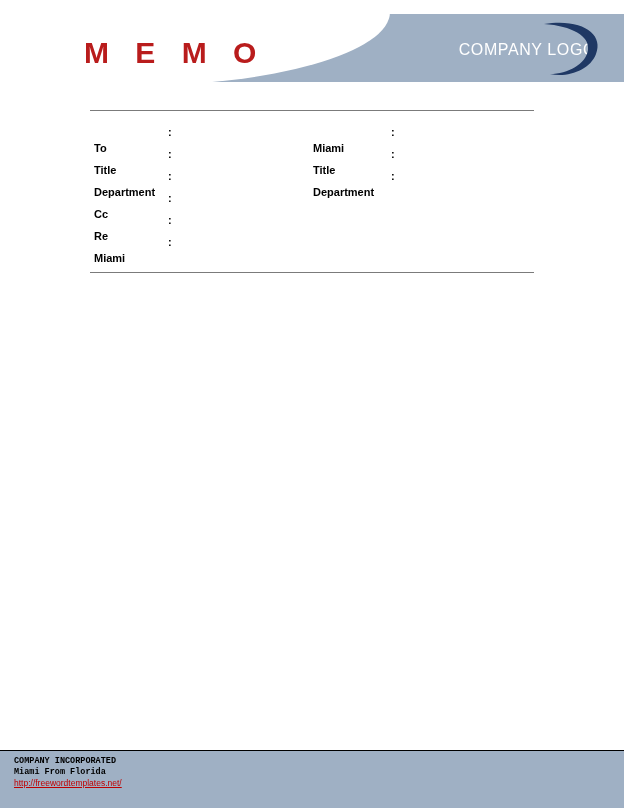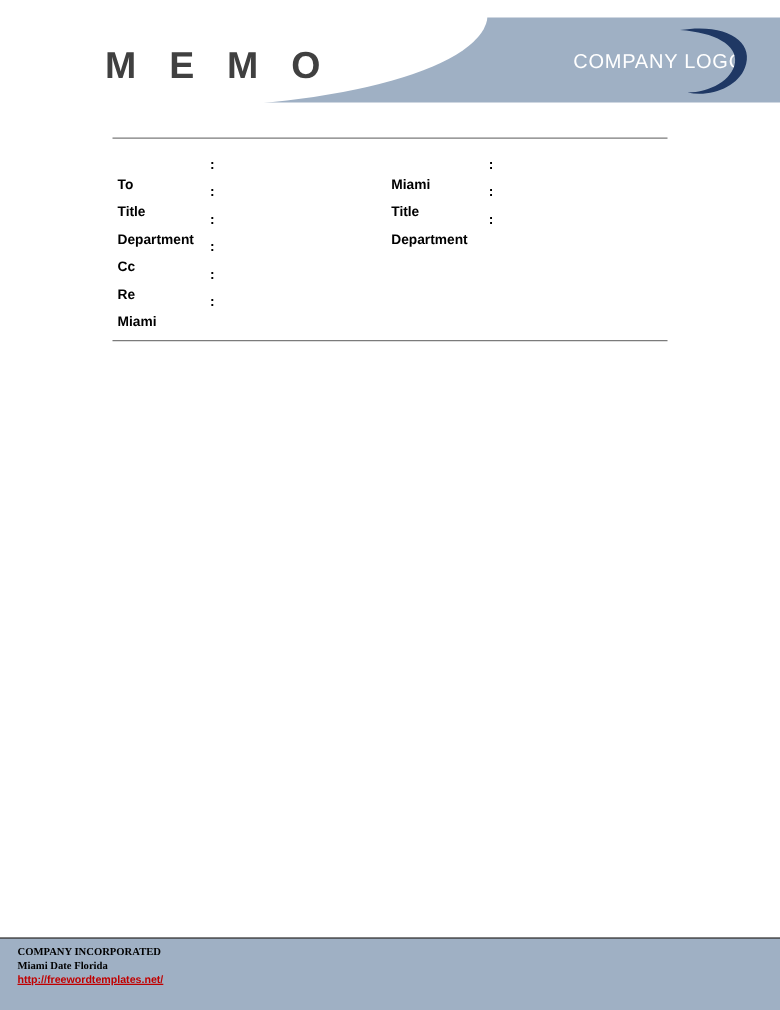--- a/index.html
+++ b/index.html
@@ -49,21 +49,21 @@
     background: #ffffff;
     border-bottom-right-radius: 260px 74px;
   }
   .memo-title {
     position: absolute;
     top: 22px;
     left: 84px;
     font-size: 30px;
     font-weight: bold;
     letter-spacing: 9px;
-    color: #404040;
+    color: #b91c1c;
     font-family: "Liberation Sans", sans-serif;
   }
   .logo-wrap {
     position: absolute;
     top: 20px;
     right: 28px;
     height: 32px;
     display: flex;
     align-items: center;
   }
@@ -169,31 +169,31 @@
     width: 624px;
     height: 57px;
     background: #9fb0c4;
   }
   .footer-text {
     position: absolute;
     left: 14px;
     font-size: 8.5px;
     font-weight: bold;
     color: #000000;
-    font-family: Liberation Serif, serif;
+    font-family: Liberation Mono, monospace;
     line-height: 11px;
   }
   .footer-line1 { top: 6px; }
   .footer-line2 { top: 17px; }
   .footer-link {
     position: absolute;
     left: 14px;
     top: 28px;
     font-size: 8.5px;
-    font-weight: bold;
+    font-weight: normal;
     color: #c00000;
     text-decoration: underline;
     font-family: "Liberation Sans", sans-serif;
   }
 </style>
 </head>
 <body>
 
 <div class="page">
 
@@ -267,17 +267,17 @@
   </div>
 
   <div class="rule rule-bottom"></div>
 
   <div class="body-area"></div>
 
   <div class="footer">
     <div class="footer-rule"></div>
     <div class="footer-band"></div>
     <div class="footer-text footer-line1">COMPANY INCORPORATED</div>
-    <div class="footer-text footer-line2">Miami Date Florida</div>
+    <div class="footer-text footer-line2">Miami From Florida</div>
     <div class="footer-link">http://freewordtemplates.net/</div>
   </div>
 
 </div>
 
 </body></html>

